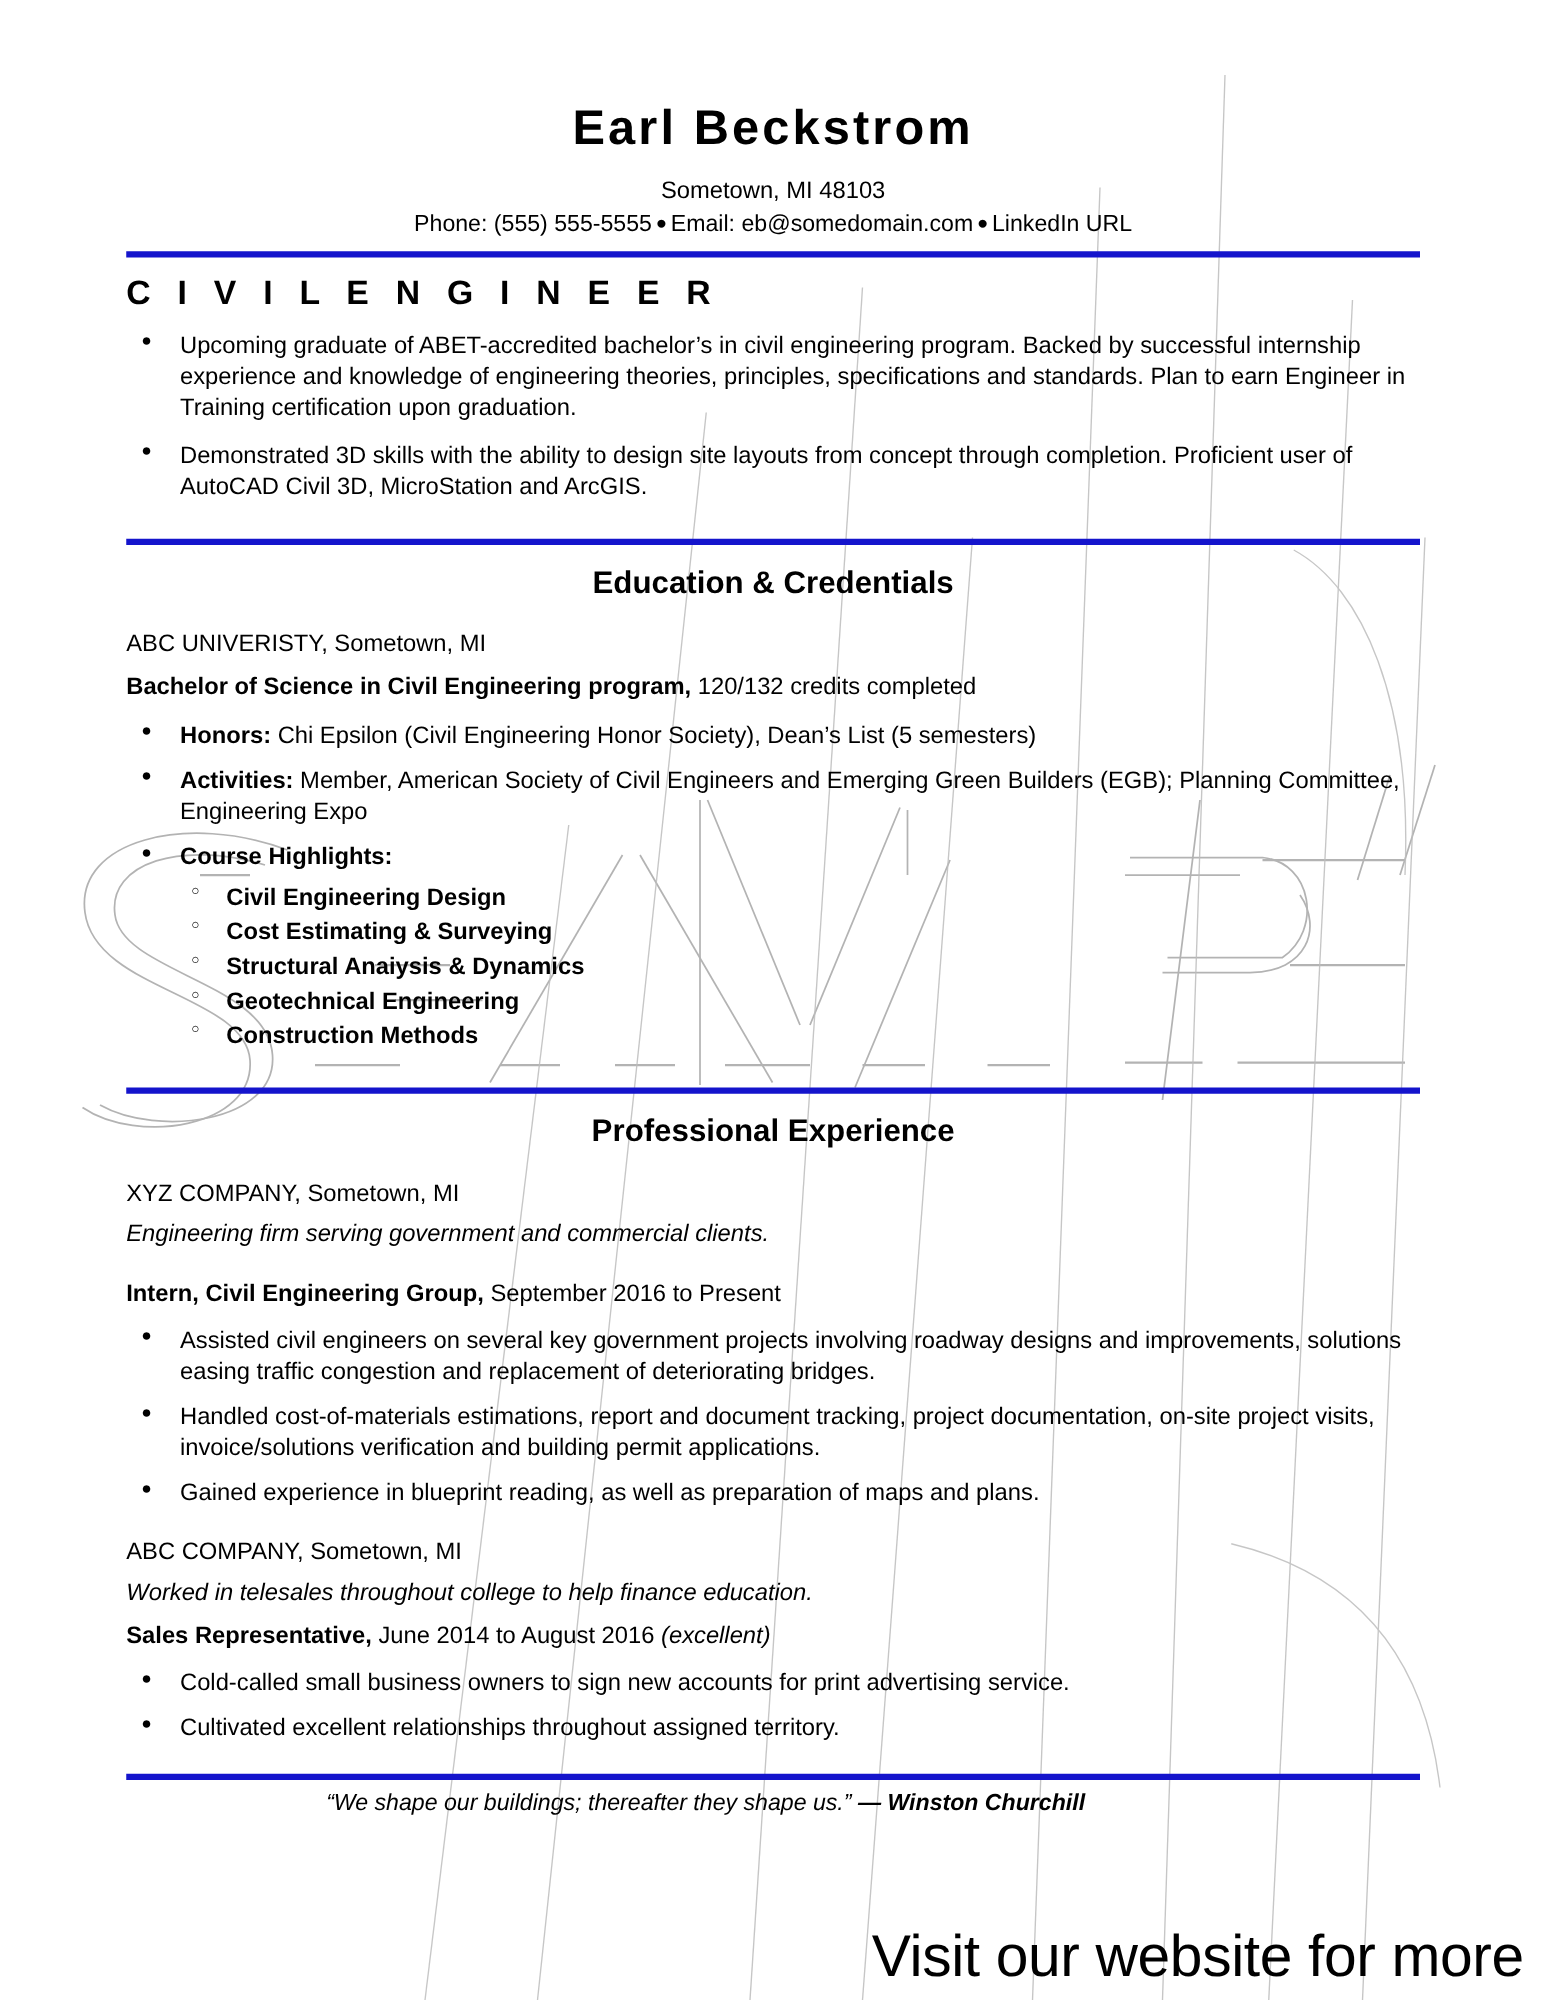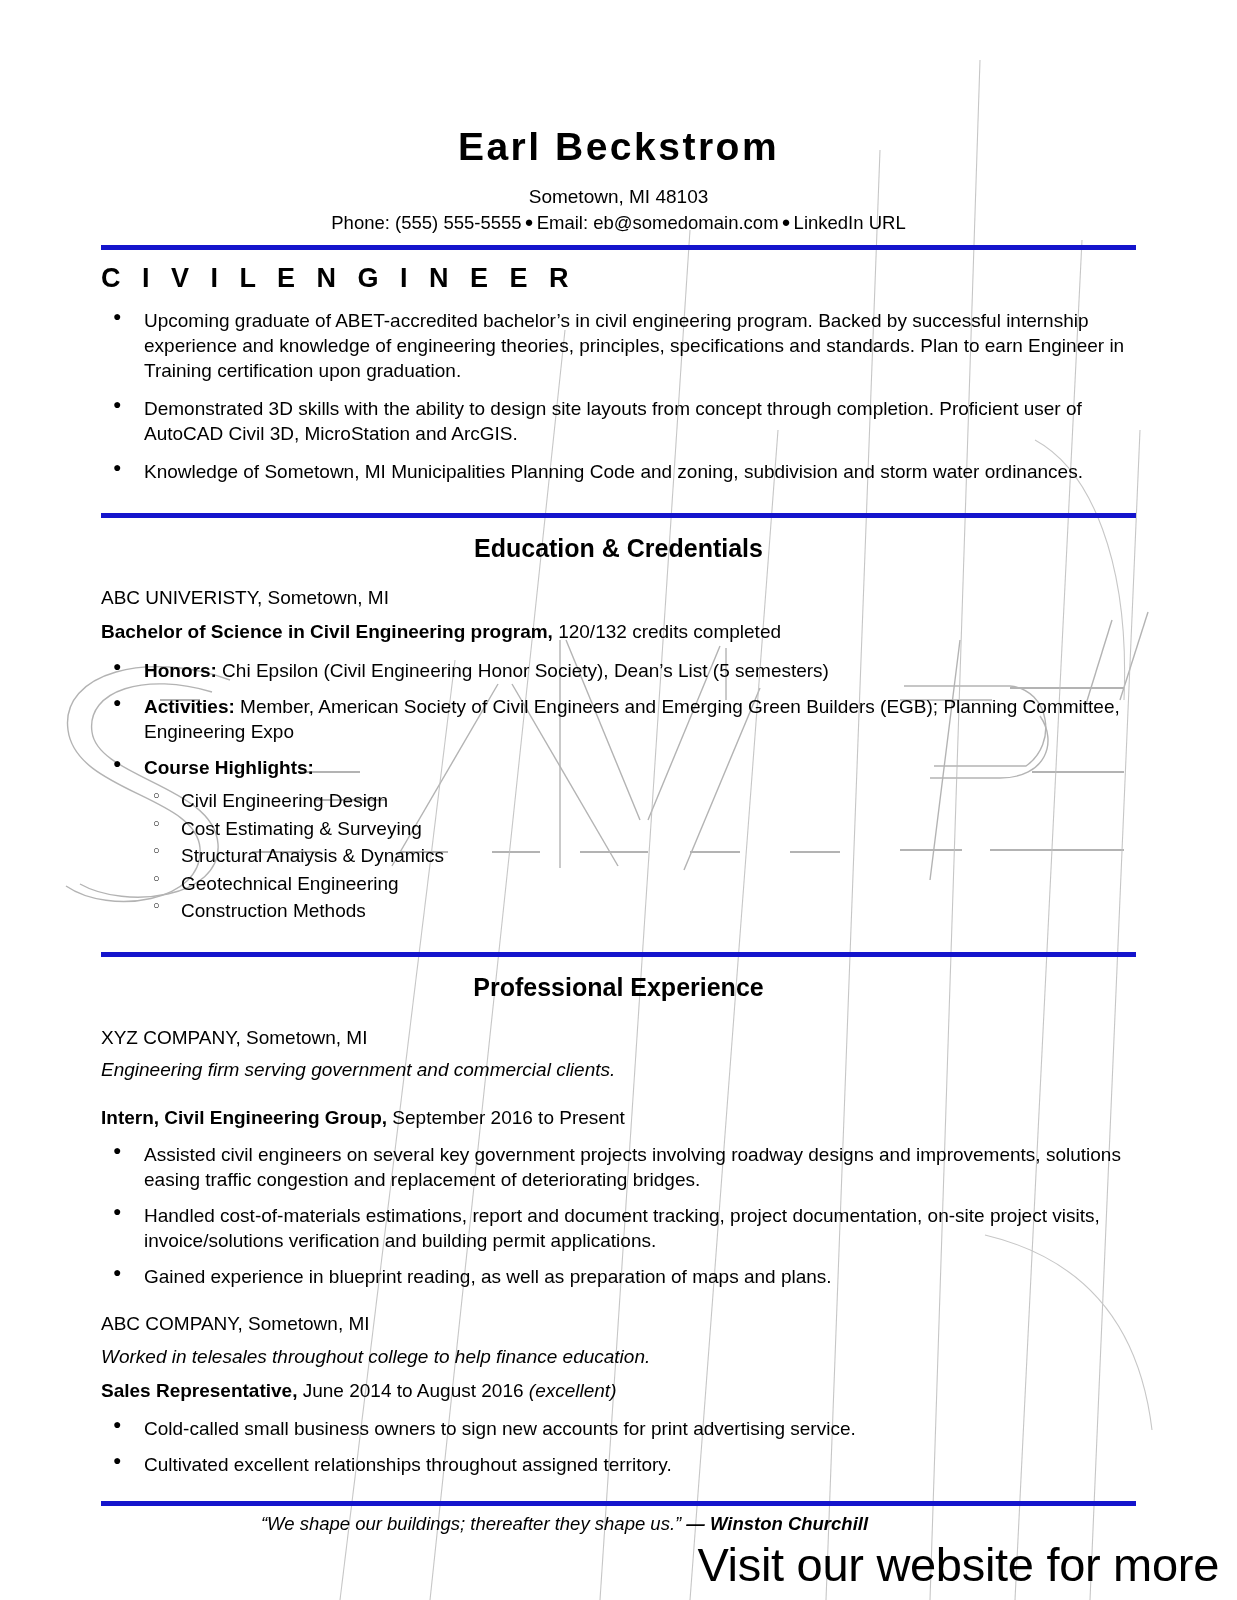--- a/index.html
+++ b/index.html
@@ -21,21 +21,20 @@
     width: 1237px; height: 1600px;
     pointer-events: none;
     z-index: 0;
   }
 
   
   .page {
     position: relative;
     z-index: 2;
     padding: 0 101px;
-    margin-top: 44px;
   }
 
   
   .name {
     text-align: center;
     font-size: 39px;
     font-weight: bold;
     letter-spacing: 2.5px;
     margin: 0;
     padding-top: 82px;
@@ -116,20 +115,21 @@
   ul.sub {
     list-style: none;
     margin: 0;
     padding: 0;
   }
   ul.sub > li {
     position: relative;
     padding-left: 37px;
     font-size: 19px;
     line-height: 1.45;
+    font-weight: bold;
   }
   ul.sub > li::before {
     content: "\25CB";
     position: absolute;
     left: 9px;
     top: 1px;
     font-size: 11px;
   }
 
   
@@ -259,21 +259,20 @@
     </div>
   </div>
 
   <hr class="rule">
 
   <div class="jobtitle">C I V I L   E N G I N E E R</div>
 
   <ul class="bul">
     <li>Upcoming graduate of ABET-accredited bachelor’s in civil engineering program. Backed by successful internship experience and knowledge of engineering theories, principles, specifications and standards. Plan to earn Engineer in Training certification upon graduation.</li>
     <li>Demonstrated 3D skills with the ability to design site layouts from concept through completion. Proficient user of AutoCAD Civil 3D, MicroStation and ArcGIS.</li>
-    <li>Knowledge of Sometown, MI Municipalities Planning Code and zoning, subdivision and storm water ordinances.</li>
   </ul>
 
   <hr class="rule" style="margin-top:29px">
 
   <div class="sec-head">Education &amp; Credentials</div>
 
   <div class="line" style="margin-top:22px">ABC UNIVERISTY, Sometown, MI</div>
 
   <div class="line" style="margin-top:8px">
     <span class="b">Bachelor of Science in Civil Engineering program,</span><span> 120/132 credits completed</span>

